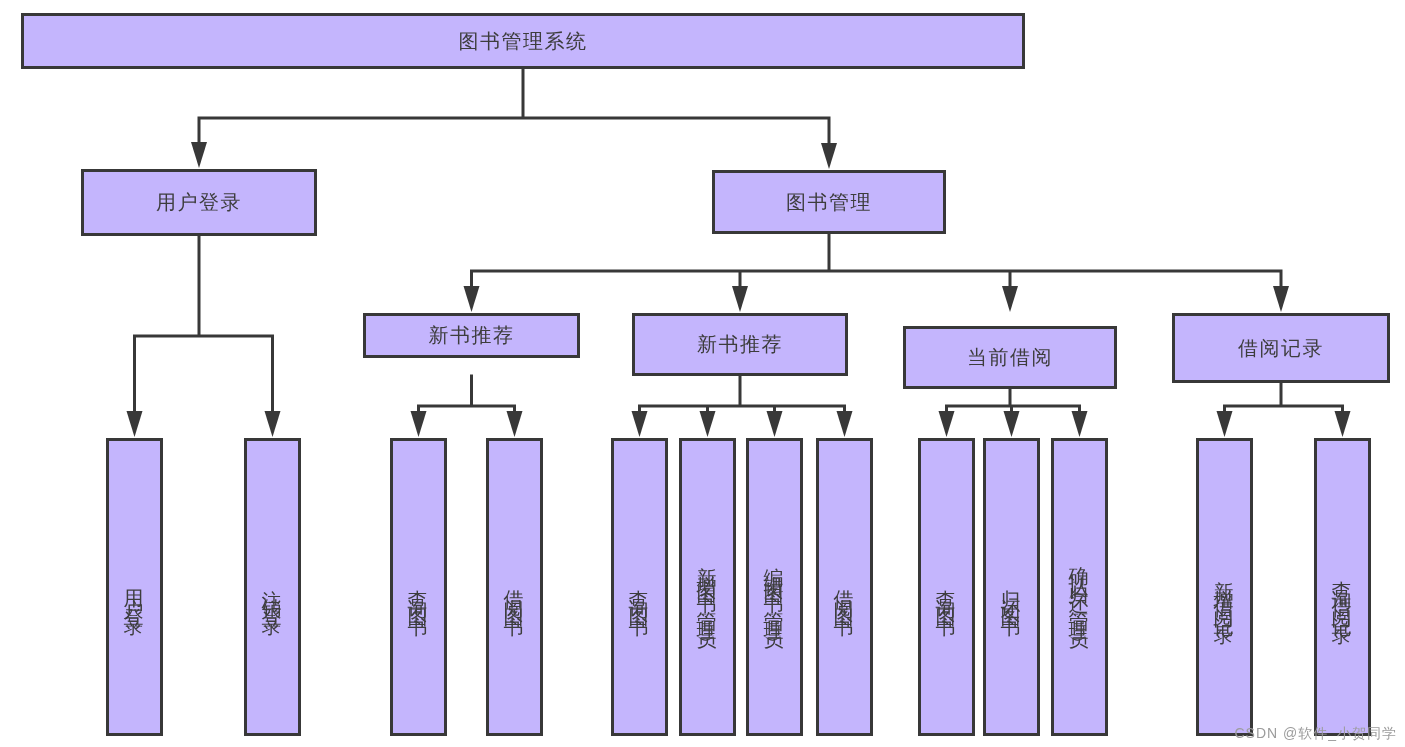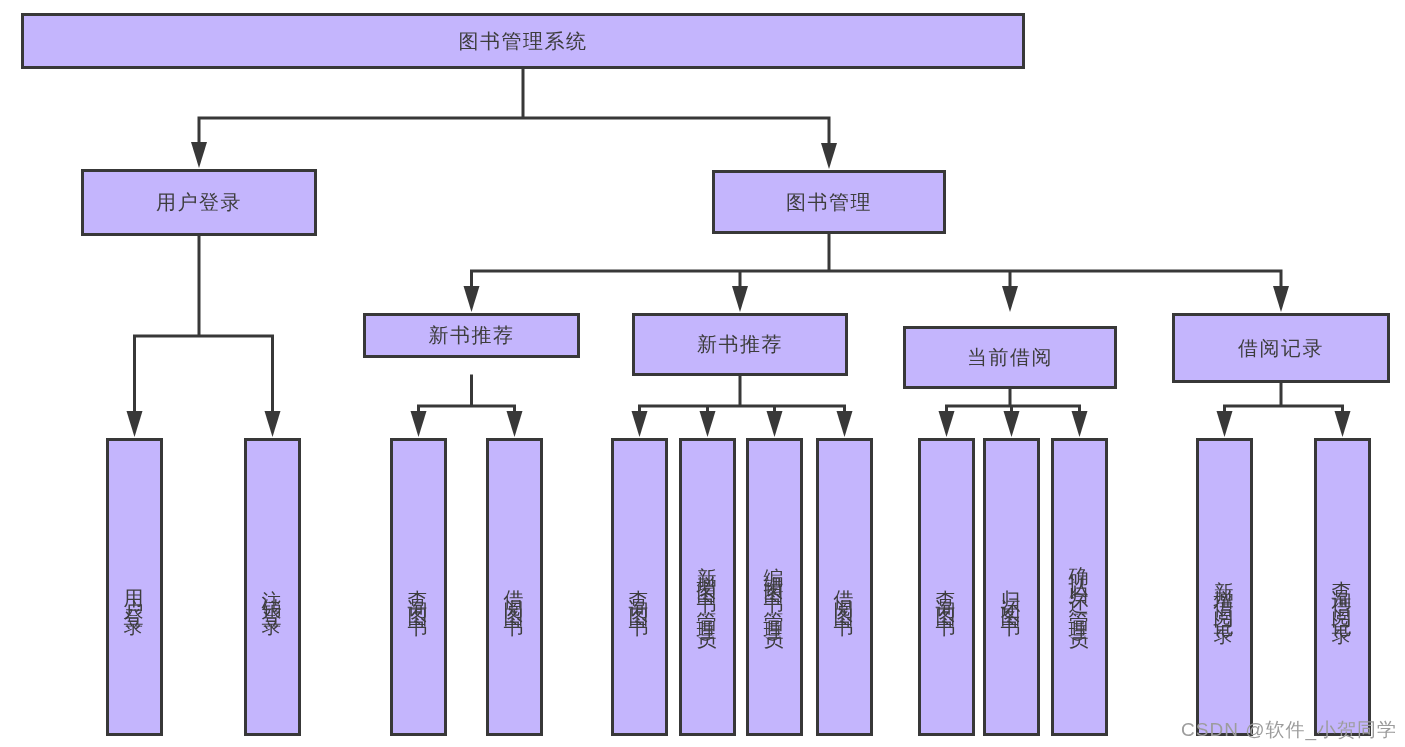--- a/index.html
+++ b/index.html
@@ -13,21 +13,21 @@
     color:#3d3d3d;
   }
   .hbox .hlabel { font-size:20px; letter-spacing:1.5px; white-space:nowrap; }
   .vbox .vlabel {
     writing-mode:vertical-rl; text-orientation:mixed;
     font-size:20px; letter-spacing:9px; margin-bottom:-9px;
     white-space:nowrap;
   }
   .watermark {
     position:absolute; right:8px; bottom:4px; z-index:3;
-    font-size:19px; color:#9c9c9c; letter-spacing:1px; white-space:nowrap;
+    font-size:14px; color:#9c9c9c; letter-spacing:1px; white-space:nowrap;
   }
 </style>
 </head>
 <body>
 
 <div class="canvas">
 
   <svg class="connectors" width="1405" height="747" viewBox="0 0 1405 747">
     <g stroke="#383838" stroke-width="3" fill="none" stroke-linecap="square">
 

